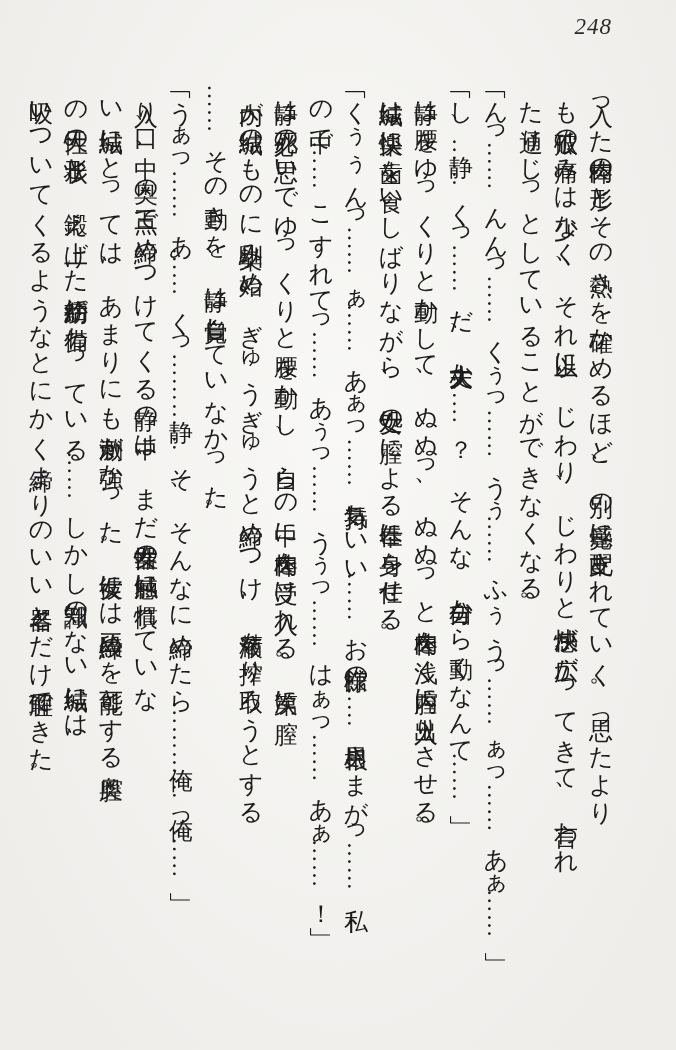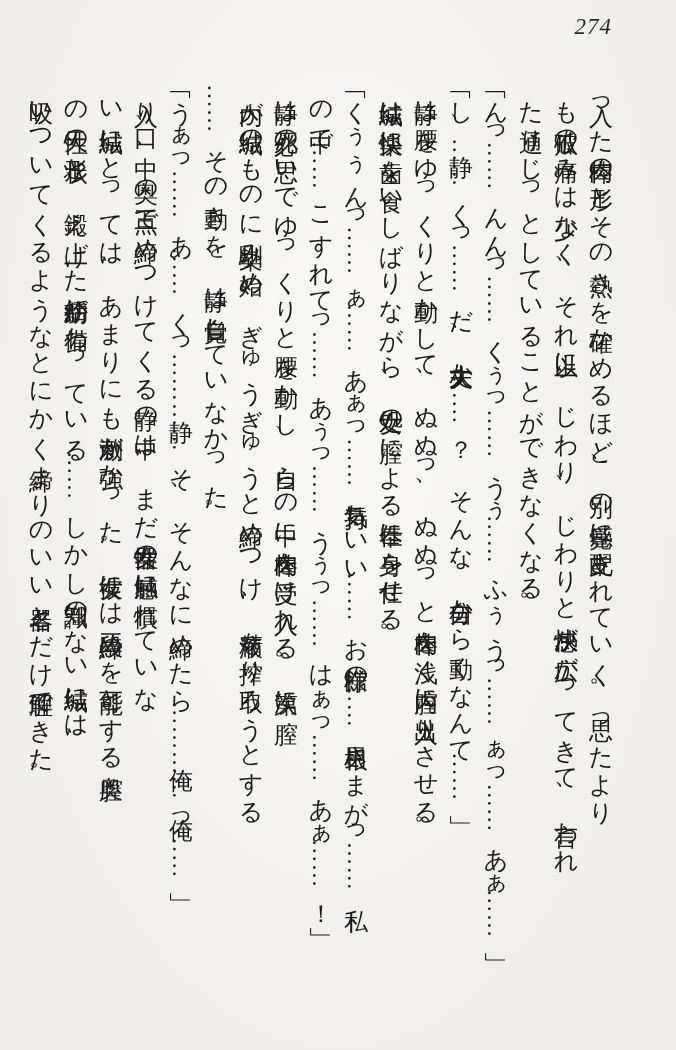--- a/index.html
+++ b/index.html
@@ -47,21 +47,21 @@
     margin: 0;
     padding: 0;
     line-height: 35px; 
     white-space: nowrap;
   }
 </style>
 </head>
 <body>
 
 <div class="page">
-  <div class="page-number">274</div>
+  <div class="page-number">248</div>
 
   <div class="text-block">
     <p>入った肉棒の形とその熱さを確かめるほど、別の感覚に支配されていく。思ったより</p>
     <p>も破瓜の痛みは少なく、それ以上に、じわり、じわりと快感が広がってきて、言われ</p>
     <p>た通りじっとしていることができなくなる。</p>
     <p>「んっ……んんっ……くぅっ……うぅ……ふぅうっ……ぁっ……あぁ……」</p>
     <p>「し、静……くっ……だ、大丈夫か……？　そんな、自分から動くなんて……」</p>
     <p>静は腰をゆっくりと動かして、ぬぬっ、ぬぬっと肉棒を浅く膣内に出入りさせる。</p>
     <p>結城は快楽に歯を食いしばりながら、処女の膣による奉仕に身を任せる。</p>
     <p>「くぅぅんっ……ぁ……あぁっ……気持ちいい……お館様の……男根さまがっ……私</p>

